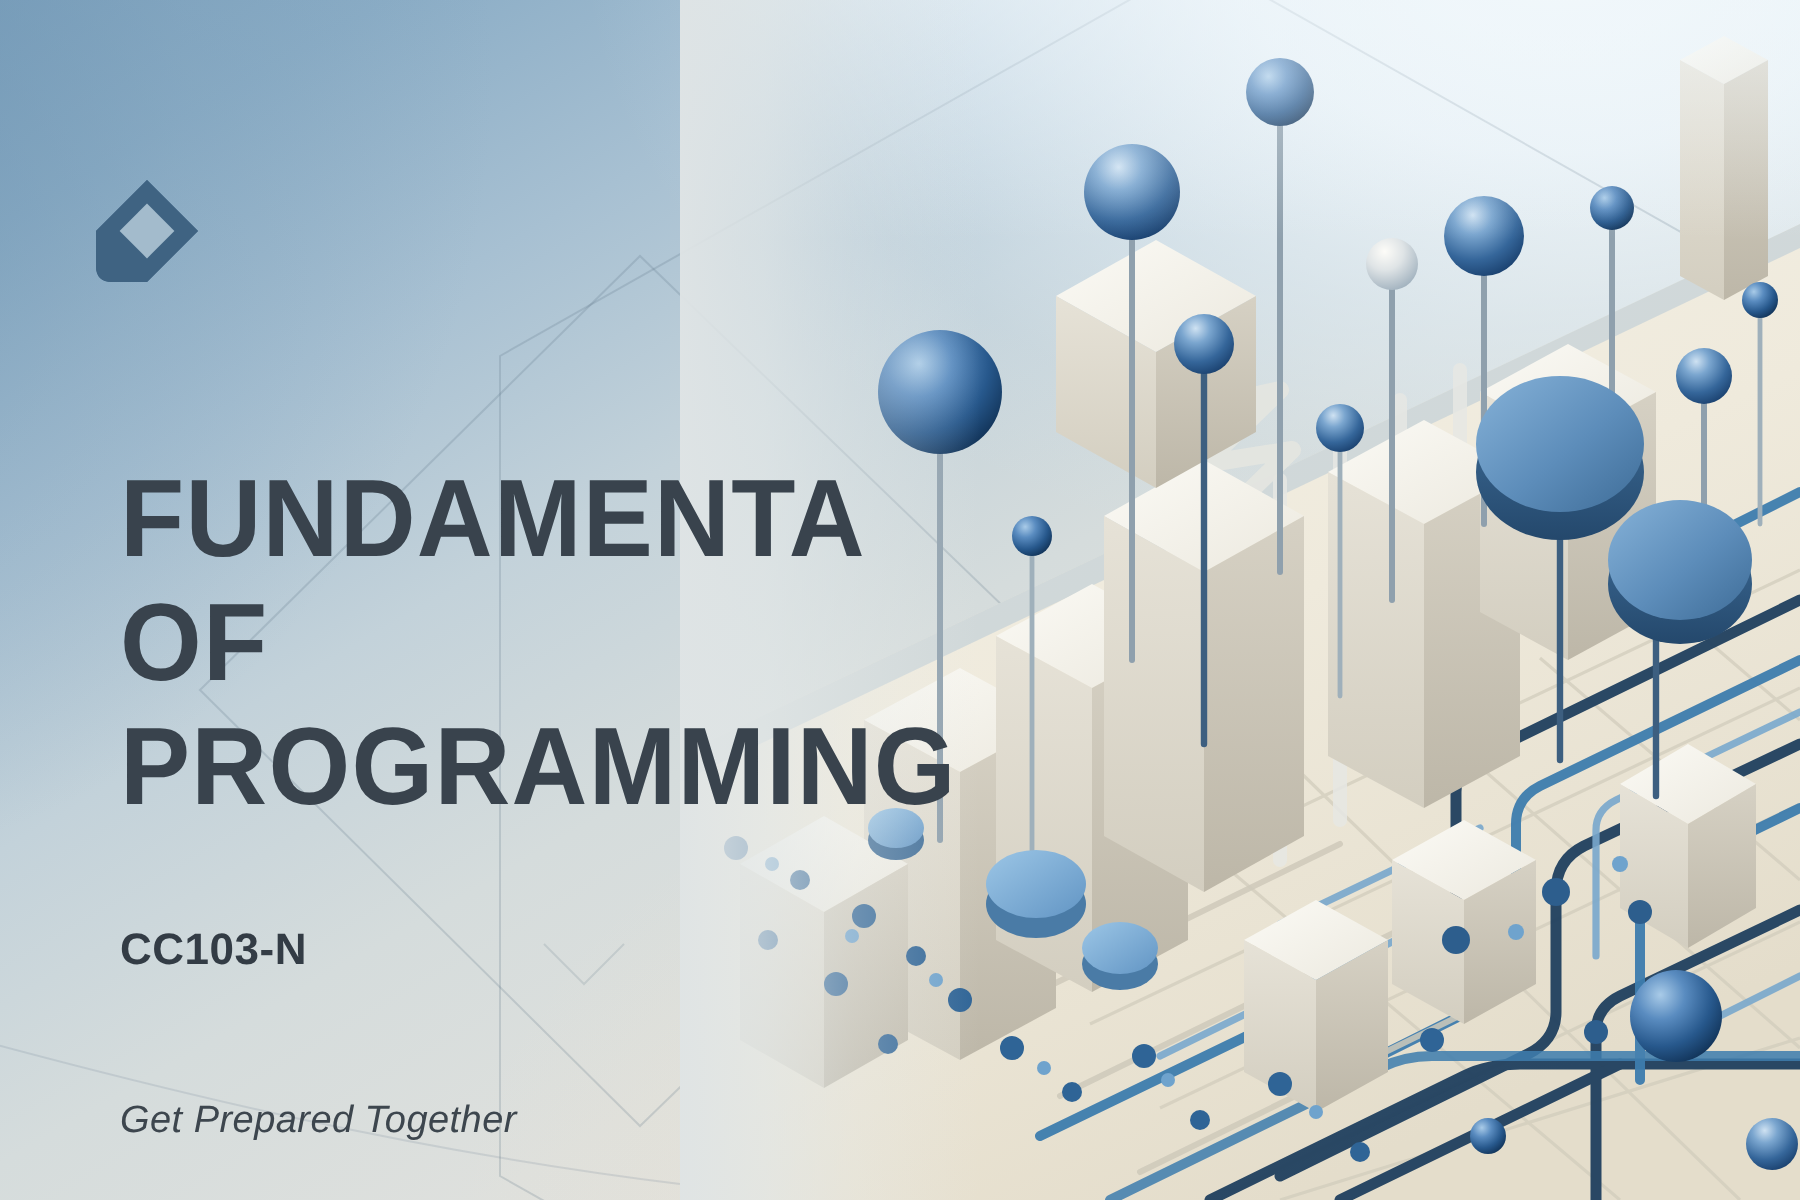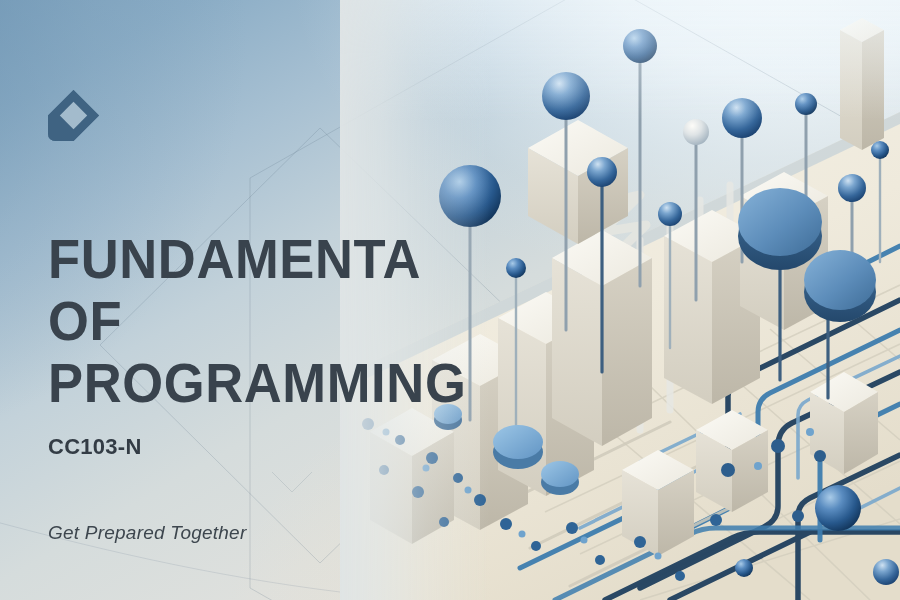--- a/index.html
+++ b/index.html
@@ -52,36 +52,36 @@
         rgba(160,185,205,0) 74%);
   }
 
   
   .watermark{position:absolute;inset:0;pointer-events:none;}
 
   
   .logo{position:absolute;left:46px;top:88px;width:56px;height:58px;}
 
   
-  .copy{position:absolute;left:48px;top:228px;width:470px;}
+  .copy{position:absolute;left:60px;top:228px;width:470px;}
   .title{
     margin:0;
     font-family:"Liberation Sans", sans-serif;
     font-weight:700;
     font-size:55px;
     line-height:1.13;
     letter-spacing:.012em;
     color:#39434d;
     text-transform:uppercase;
     transform:scaleX(.955);
     transform-origin:left center;
   }
   .title .ln{display:block;}
   .code{
-    margin:20px 0 0 0;
+    margin:48px 0 0 0;
     font-weight:700;
     font-size:22px;
     letter-spacing:.012em;
     color:#333c45;
   }
   .tagline{
     margin:62px 0 0 0;
     font-weight:400;
     font-size:19px;
     letter-spacing:.012em;

